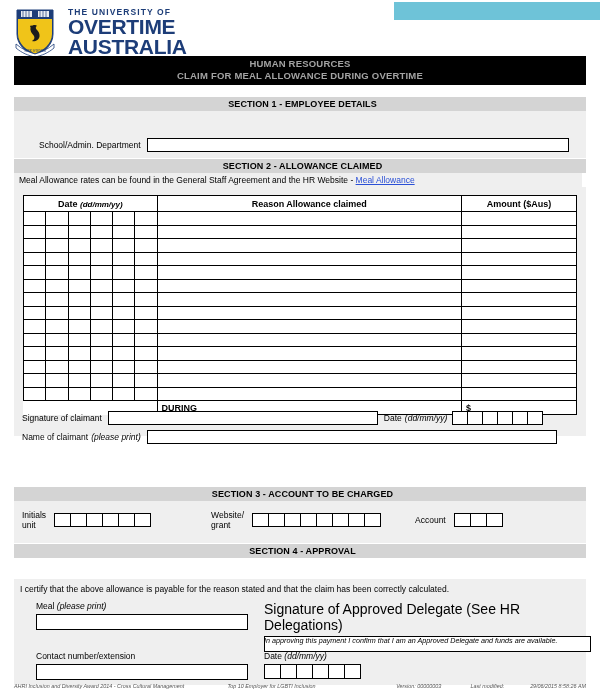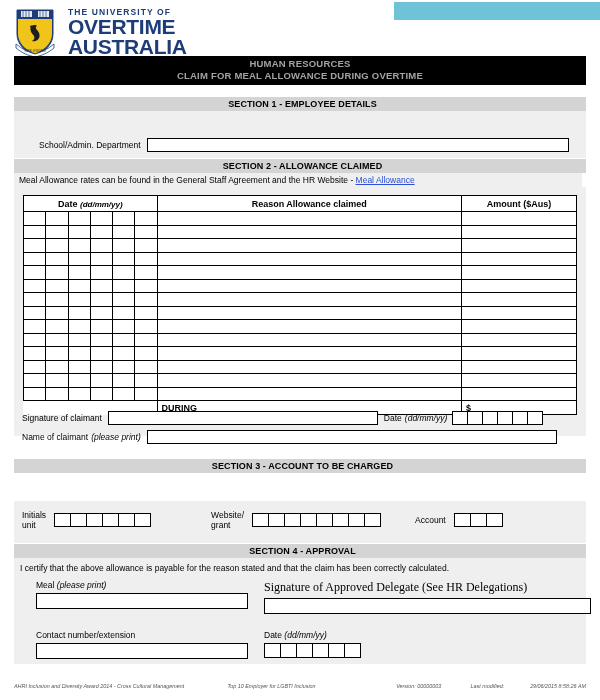--- a/index.html
+++ b/index.html
@@ -105,28 +105,28 @@
     font-size:9px; font-weight:bold;
   }
   .total-blank { border:none !important; background:transparent !important; }
   .total-lbl { text-align:left; padding-left:4px !important; }
   .total-amt { text-align:left; padding-left:4px !important; font-weight:normal; }
 
   .sig-claimant { position:absolute; left:8px; top:224px; display:flex; align-items:center; }
   .name-claimant { position:absolute; left:8px; top:243px; display:flex; align-items:center; }
 
   
-  #sec3-head { top:459px; }
+  #sec3-head { top:487px; }
   #sec3-panel { top:501px; height:42px; }
   .s3-row { position:absolute; left:8px; top:9px; display:flex; align-items:center; }
   .two-line { font-size:8.5px; line-height:10px; }
 
   
   #sec4-head { top:544px; }
-  #sec4-panel { top:558px; height:106px; }
+  #sec4-panel { top:579px; height:106px; }
   .certify {
     position:absolute; left:6px; top:5px; font-size:8.5px;
   }
   .s4-col-l { position:absolute; left:22px; top:22px; }
   .s4-col-r { position:absolute; left:250px; top:22px; }
   .s4-sub {
     position:absolute; left:250px; top:57px;
     font-size:7.2px; font-style:italic; white-space:nowrap;
   }
   .s4-contact { position:absolute; left:22px; top:72px; }
@@ -432,24 +432,25 @@
 
     <div class="s4-col-l">
       <div style="font-size:8.5px;">
         <span>Meal</span>
         <i>(please print)</i>
       </div>
       <div class="linebox" style="width:212px;height:16px;margin-top:3px;"></div>
     </div>
 
     <div class="s4-col-r">
-      <div style="font-size:12px;font-family:Liberation Serif, serif;">Signature of Approved Delegate (See HR Delegations)</div>
+      <div style="font-size:14px;">Signature of Approved Delegate (See HR Delegations)</div>
       <div class="linebox" style="width:327px;height:16px;margin-top:3px;"></div>
     </div>
 
+    <div class="s4-sub">In approving this payment I confirm that I am an Approved Delegate and funds are available.</div>
 
     <div class="s4-contact">
       <div style="font-size:8.5px;">Contact number/extension</div>
       <div class="linebox" style="width:212px;height:16px;margin-top:3px;"></div>
     </div>
 
     <div class="s4-date">
       <div style="font-size:8.5px;">
         <span>Date</span>
         <i>(dd/mm/yy)</i>

